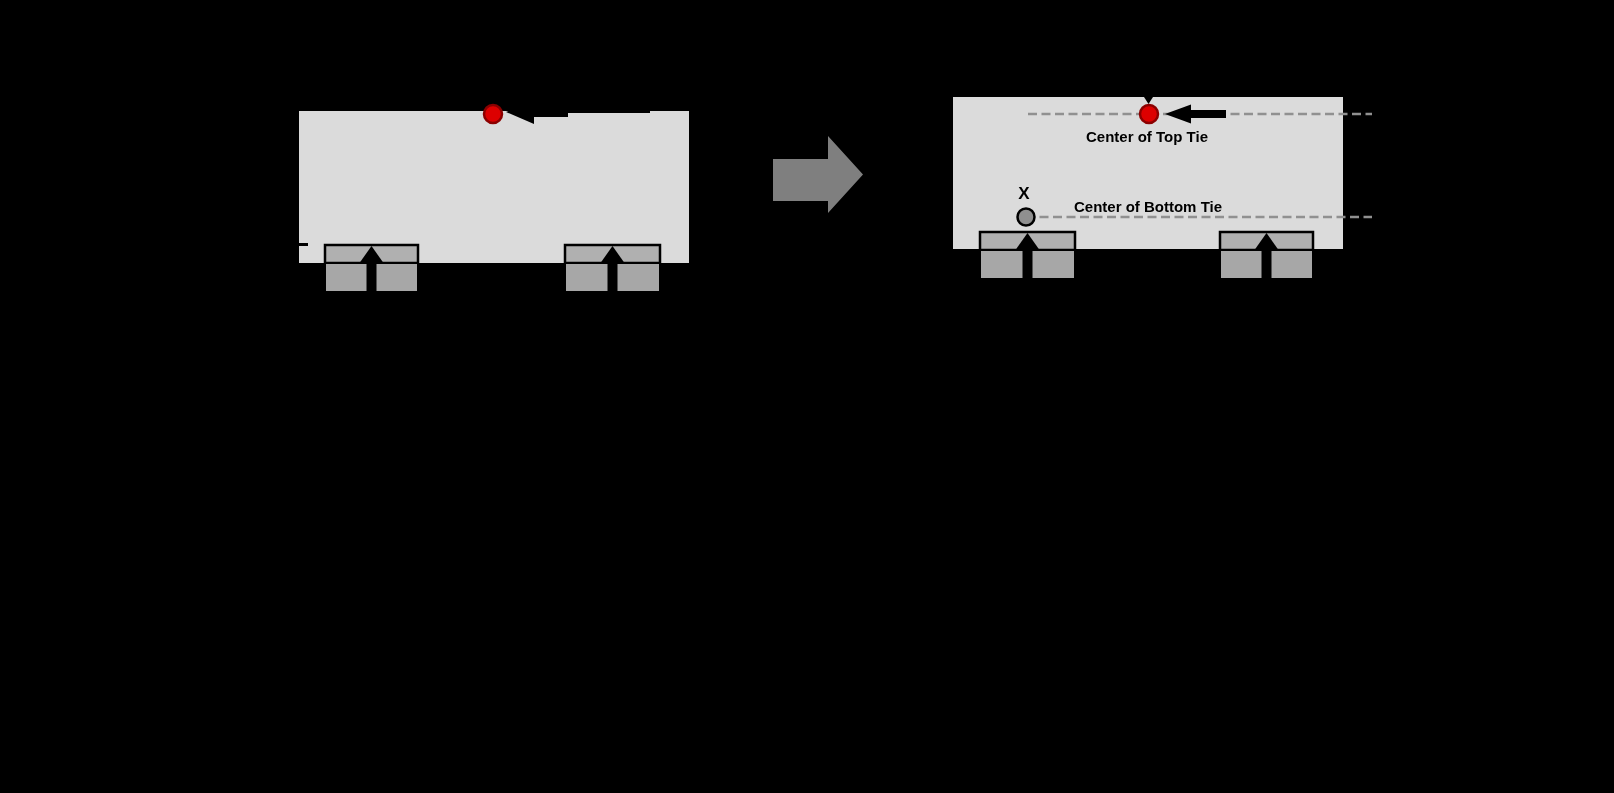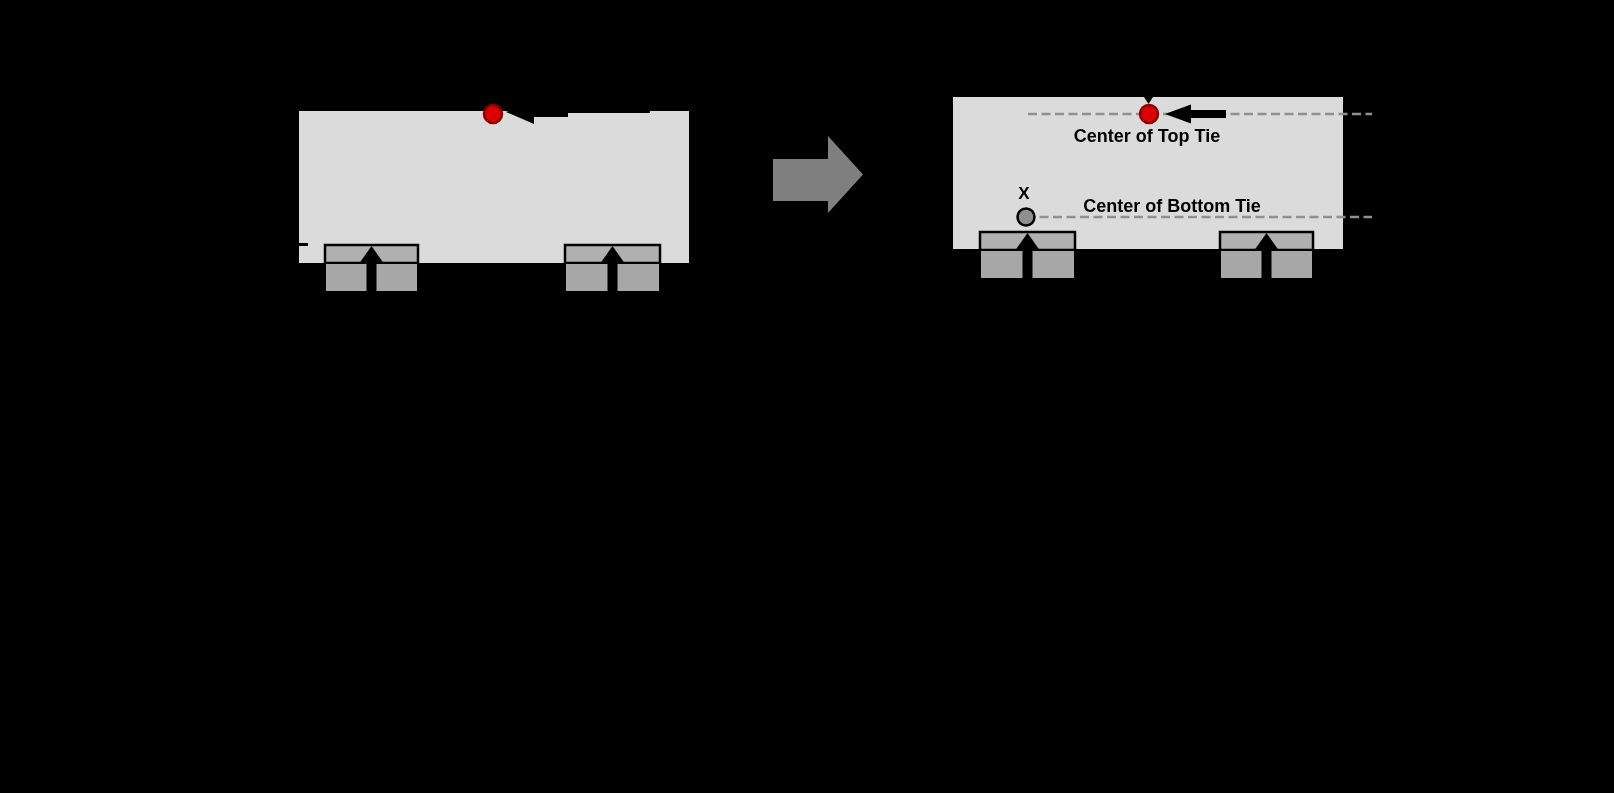--- a/index.html
+++ b/index.html
@@ -27,30 +27,30 @@
   }
   .lbl {
     position: absolute;
     color: #000000;
     font-weight: bold;
     white-space: nowrap;
     transform: translateX(-50%);
     z-index: 5;
   }
   .lbl-tie {
-    font-size: 18px;
+    font-size: 15px;
     line-height: 15px;
     letter-spacing: 0px;
   }
   .lbl-x {
     font-size: 17px;
     line-height: 17px;
   }
   #label-top-tie    { left: 1147px; top: 129px; }
-  #label-bottom-tie { left: 1172px; top: 199px; }
+  #label-bottom-tie { left: 1148px; top: 199px; }
   #label-x-marker   { left: 1024px; top: 185px; }
 </style>
 </head>
 <body>
 
 <div class="canvas">
 
   <svg class="scene" viewBox="0 0 1614 793">
 
     <g>

